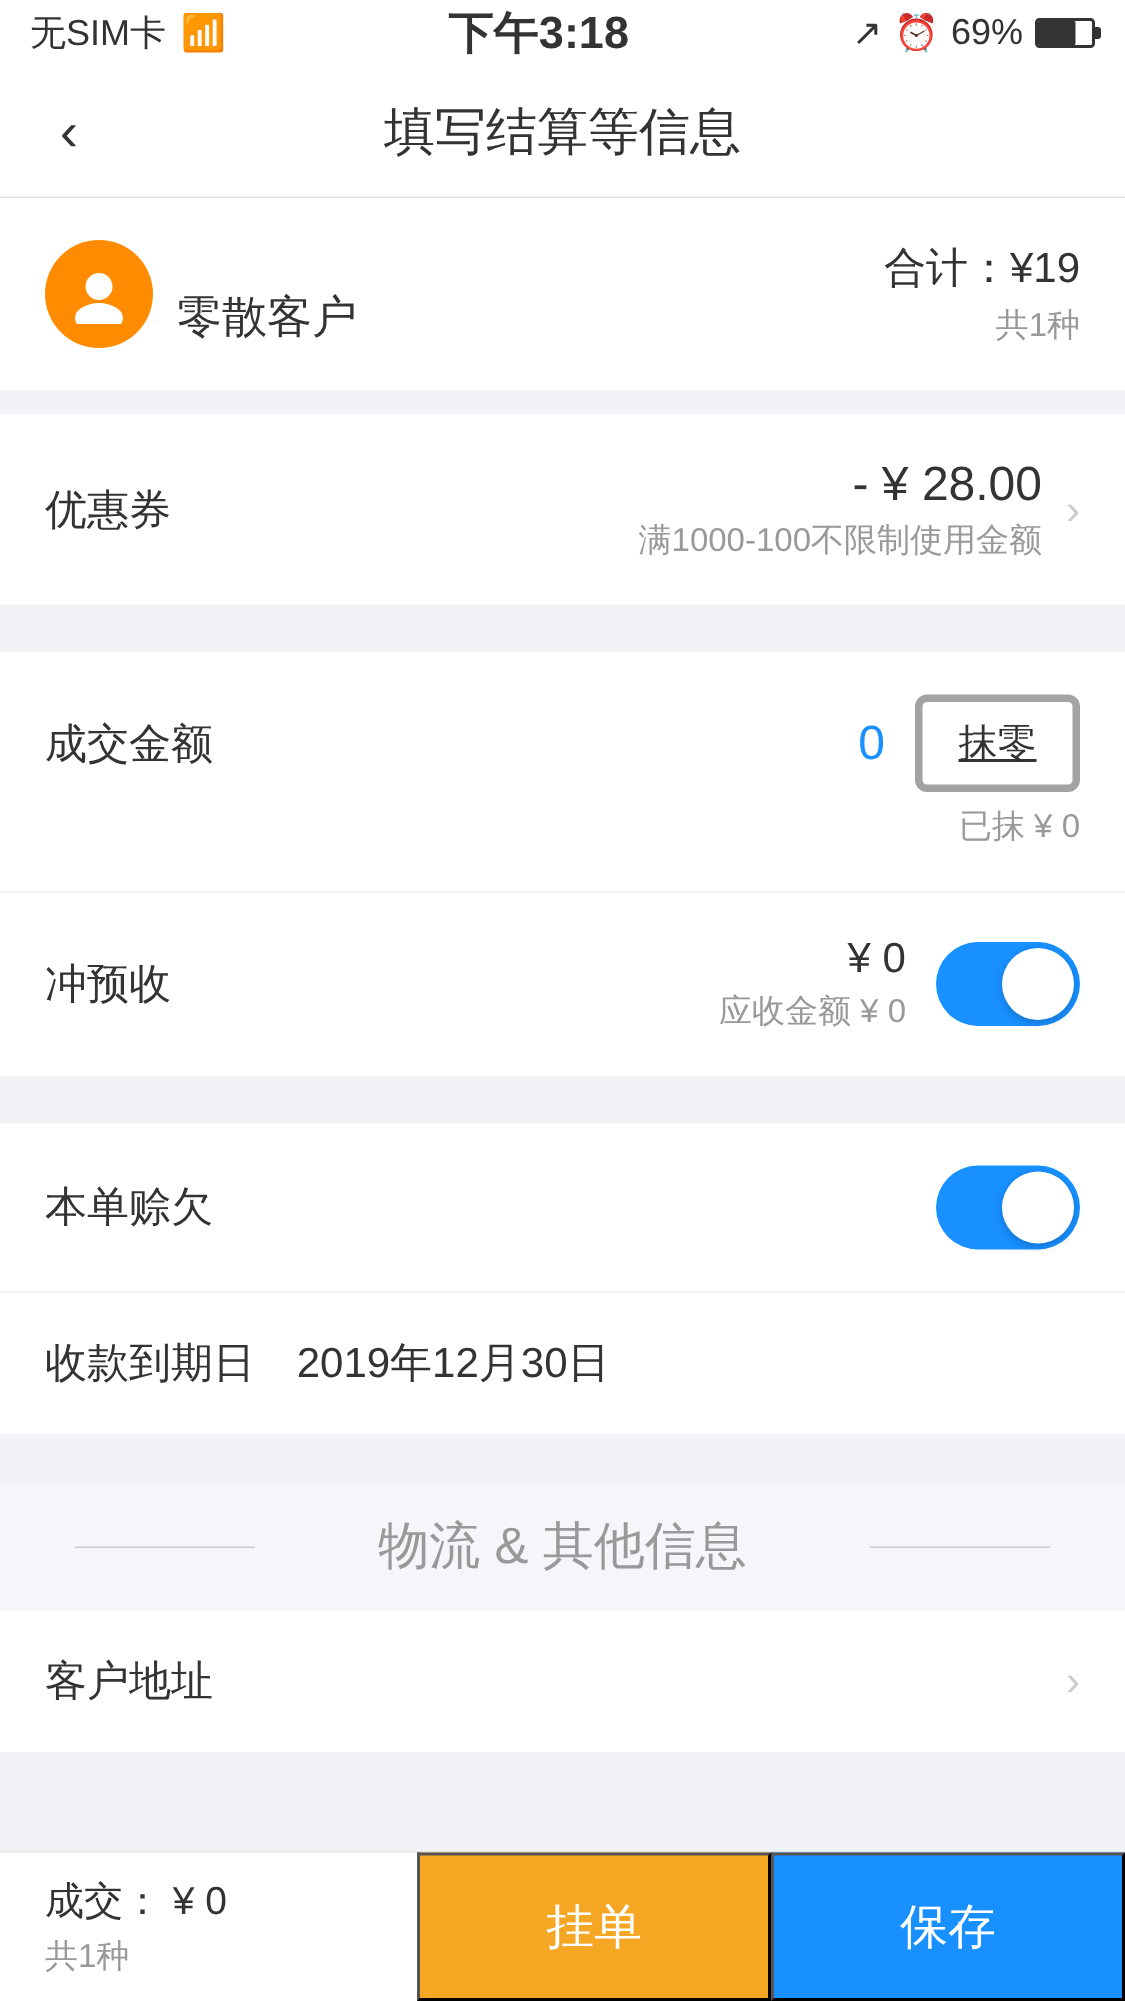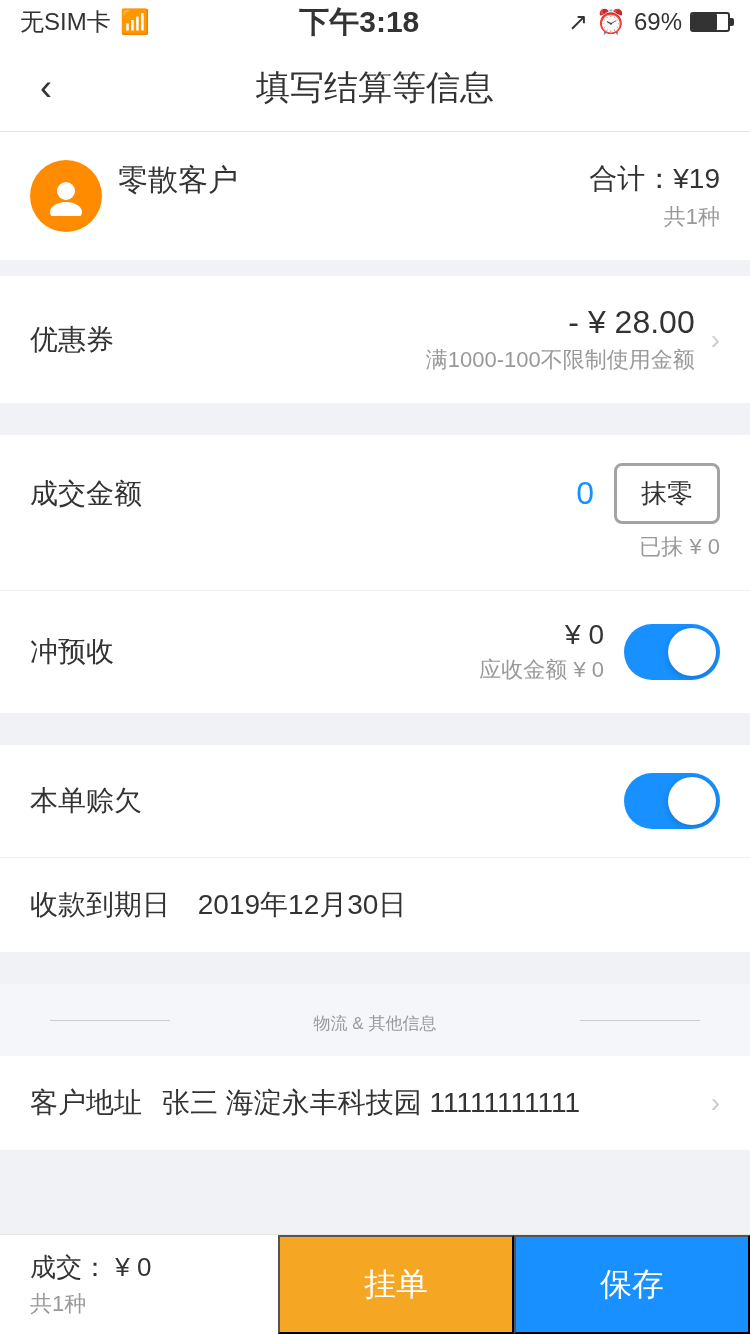--- a/index.html
+++ b/index.html
@@ -63,21 +63,21 @@
     
     .customer-row {
       background: #fff;
       padding: 28px 30px;
       display: flex;
       align-items: center;
       justify-content: space-between;
     }
     .customer-left {
       display: flex;
-      align-items: flex-start;
+      align-items: flex-end;
       gap: 16px;
     }
     .customer-avatar {
       width: 72px;
       height: 72px;
       border-radius: 50%;
       background: #ff8c00;
       display: flex;
       align-items: center;
       justify-content: center;
@@ -153,27 +153,28 @@
       display: flex;
       align-items: center;
       gap: 20px;
     }
     .amount-value {
       font-size: 32px;
       color: #1890ff;
       font-weight: 500;
     }
     .round-btn {
-      border: 3px solid #a3a3a3;
+      border: 5px solid #a3a3a3;
       border-radius: 8px;
       padding: 10px 24px;
       font-size: 26px;
       color: #333;
       background: #fff;
       cursor: pointer;
+      text-decoration: underline;
     }
     .amount-sub {
       font-size: 22px;
       color: #999;
       margin-top: 8px;
       text-align: right;
     }
 
     
     .prepay-section {
@@ -263,21 +264,21 @@
       content: '';
       position: absolute;
       top: 50%;
       width: 120px;
       height: 1px;
       background: #ccc;
     }
     .logistics-header::before { left: 50px; }
     .logistics-header::after { right: 50px; }
     .logistics-label {
-      font-size: 17px;
+      font-size: 34px;
       color: #999;
     }
     .address-row {
       background: #fff;
       padding: 28px 30px;
       display: flex;
       align-items: center;
       justify-content: space-between;
     }
     .address-label {
@@ -449,21 +450,20 @@
 </div>
 
 <div class="section-divider"></div>
 
 <div>
   <div class="logistics-header">
     <span class="logistics-label">物流 &amp; 其他信息</span>
   </div>
   <div class="address-row">
     <span class="address-label">客户地址</span>
-    <span class="address-value">张三 海淀永丰科技园 11111111111</span>
     <span class="chevron-right">›</span>
   </div>
 </div>
 
 <div class="bottom-spacer"></div>
 
 <div class="bottom-bar">
   <div class="bottom-info">
     <div class="bottom-deal">成交：  ¥ 0</div>
     <div class="bottom-count">共1种</div>

